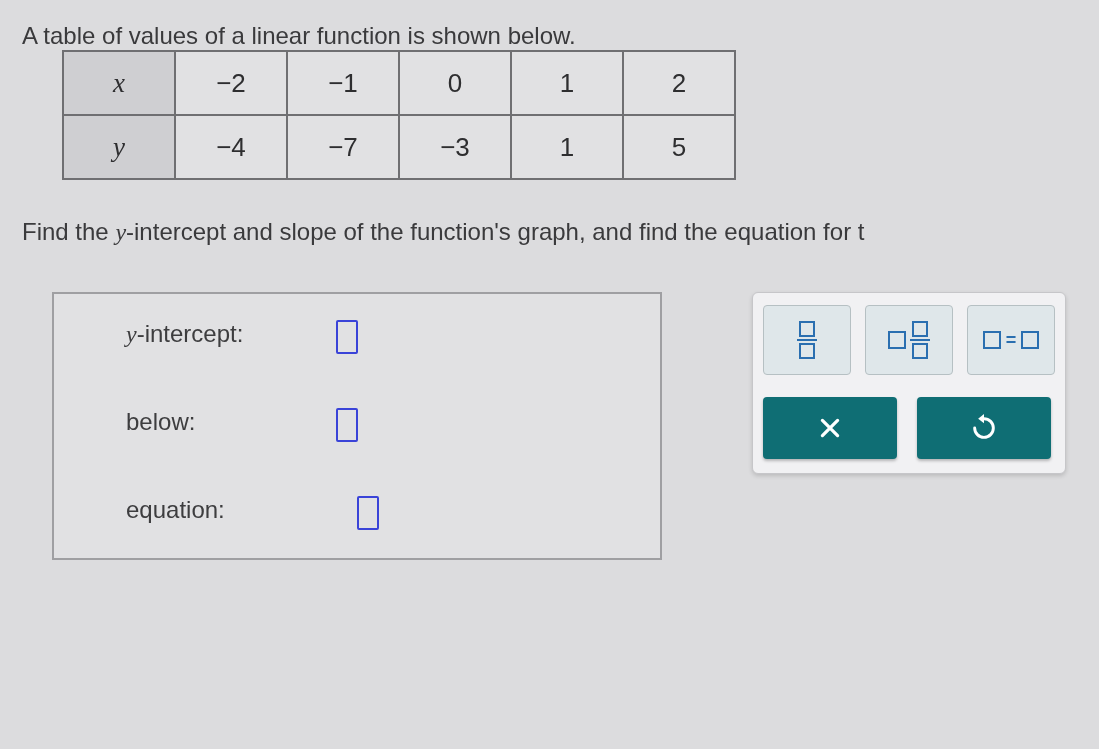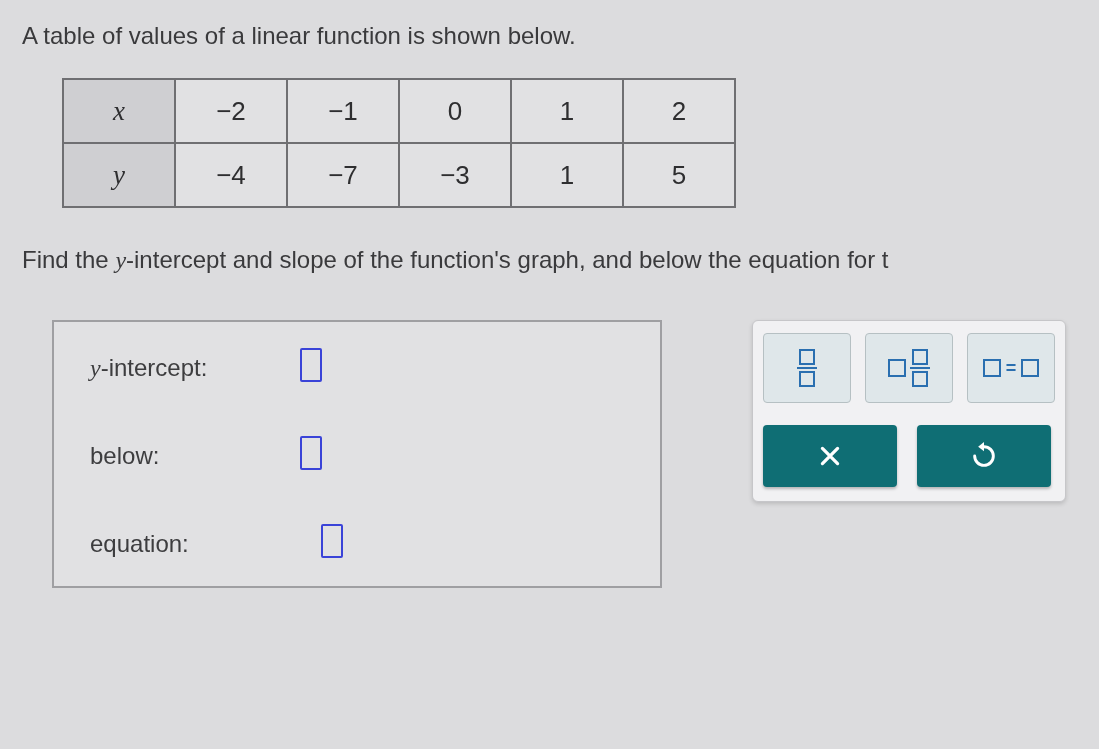--- a/index.html
+++ b/index.html
@@ -9,21 +9,20 @@
     width: 1099px;
     height: 749px;
     background: #dcdcde;
     font-family: Verdana, Geneva, sans-serif;
     color: #333335;
     overflow: hidden;
   }
   .intro {
     font-size: 24px;
     color: #3a3a3c;
-    margin-bottom: 28px;
   }
   .data-table {
     border-collapse: collapse;
     margin-left: 40px;
     margin-bottom: 38px;
   }
   .data-table td, .data-table th {
     border: 2px solid #6f6f72;
     width: 112px;
     height: 64px;
@@ -53,22 +52,23 @@
   }
   .answer-box {
     border: 2px solid #9f9fa2;
     width: 610px;
     background: #e1e1e3;
     padding: 26px 36px 18px 36px;
     margin-left: 30px;
   }
   .answer-row {
     display: flex;
-    align-items: flex-end;
+    align-items: flex-start;
     margin-bottom: 54px;
+    margin-left: 36px;
   }
   .answer-row:last-child { margin-bottom: 10px; gap: 21px; }
   .answer-label {
     width: 210px;
     font-size: 24px;
     color: #3d3d3f;
   }
   .answer-input {
     width: 22px;
     height: 34px;
@@ -171,21 +171,21 @@
     <td>−4</td>
     <td>−7</td>
     <td>−3</td>
     <td>1</td>
     <td>5</td>
   </tr>
 </tbody>
   </table>
 
 <div class="question">
-  <span>Find the </span><span class="yint-label"><span class="ital">y</span></span><span>-intercept and slope of the function's graph, and below the equation for t</span>
+  <span>Find the </span><span class="yint-label"><span class="ital">y</span></span><span>-intercept and slope of the function's graph, and find the equation for t</span>
 </div>
 
 <div class="lower">
   <div class="answer-box">
     <div class="answer-row">
       <div class="answer-label">
         <span style="font-style:italic;font-family:Georgia,serif;">y</span><span>-intercept:</span>
       </div>
       <div class="answer-input"></div>
     </div>

